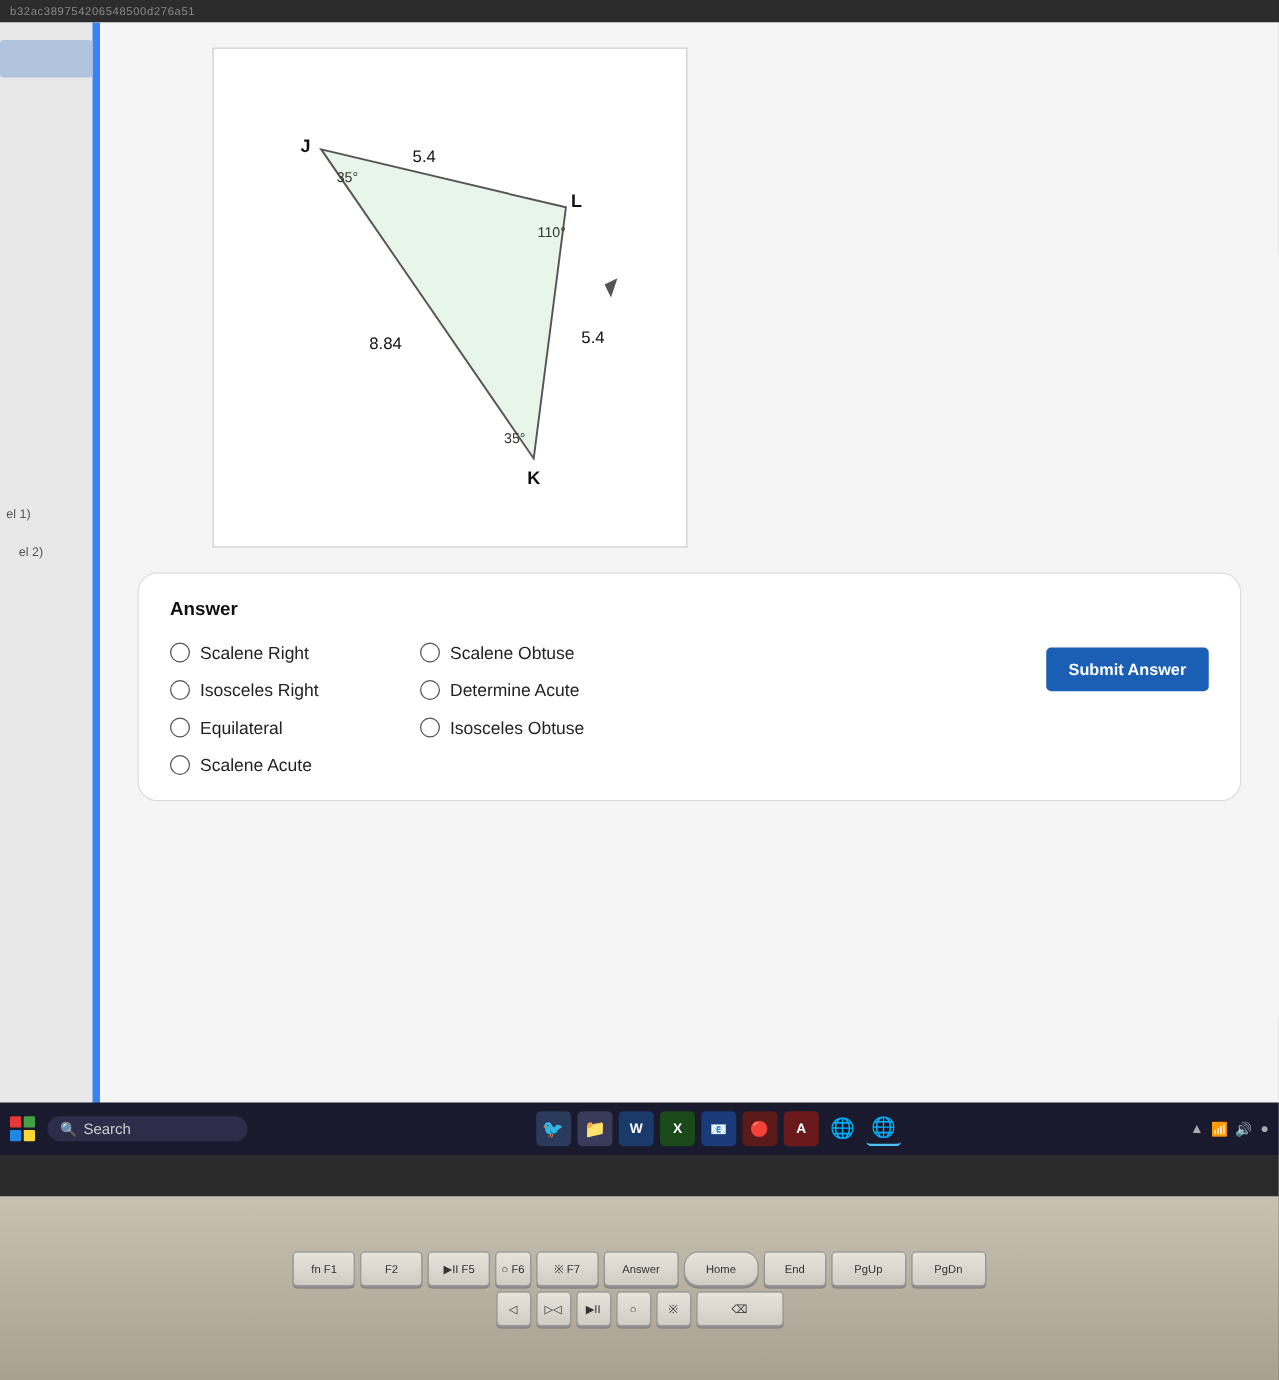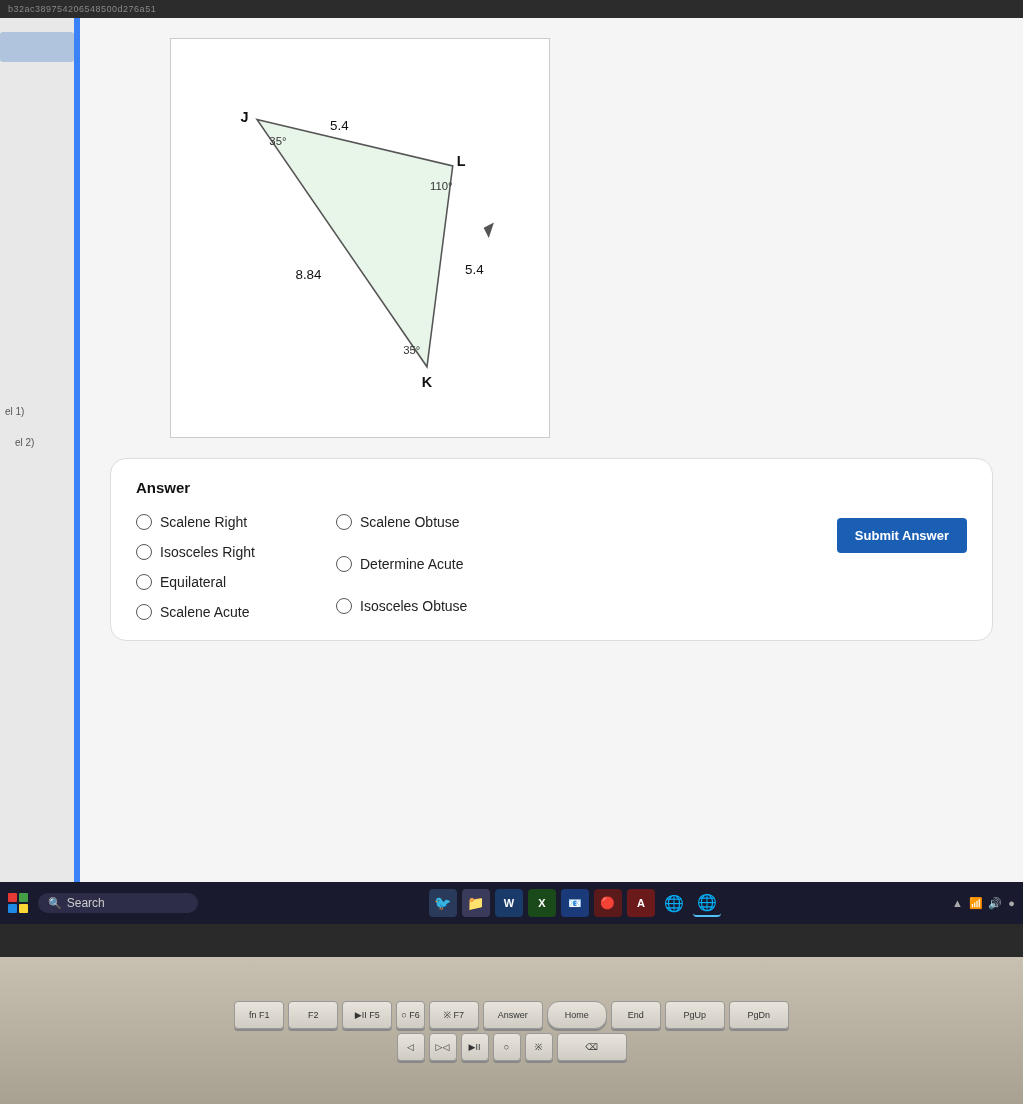--- a/index.html
+++ b/index.html
@@ -365,21 +365,21 @@
             <div class="option-item">
               <div class="option-radio"></div>
               <span class="option-text">Equilateral</span>
             </div>
             <div class="option-item">
               <div class="option-radio"></div>
               <span class="option-text">Scalene Acute</span>
             </div>
           </div>
 
-          <div style="display: flex; flex-direction: column; gap: 26px; min-width: 180px;">
+          <div style="display: flex; flex-direction: column; gap: 14px; min-width: 180px;">
             <div class="option-item">
               <div class="option-radio"></div>
               <span class="option-text">Scalene Obtuse</span>
             </div>
             <div class="option-item">
               <div class="option-radio"></div>
               <span class="option-text">Determine Acute</span>
             </div>
             <div class="option-item">
               <div class="option-radio"></div>

